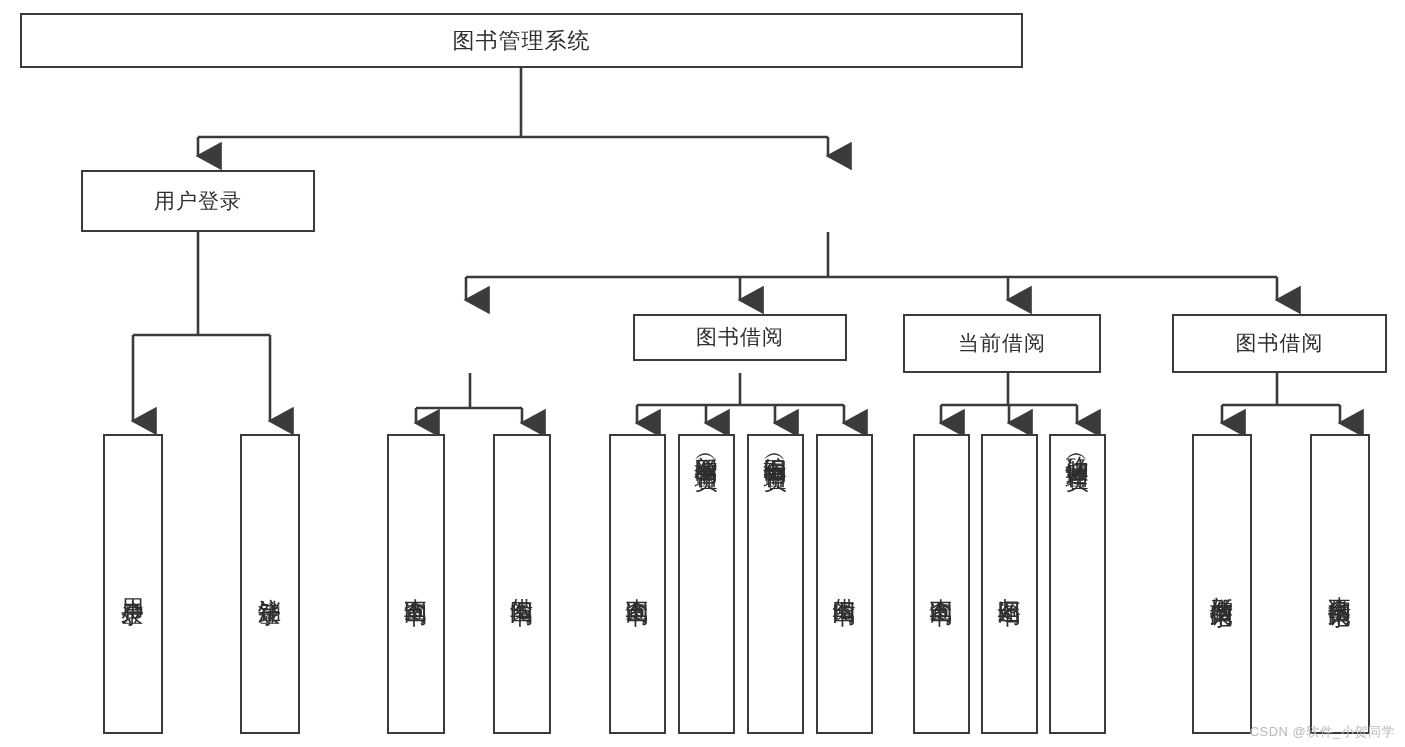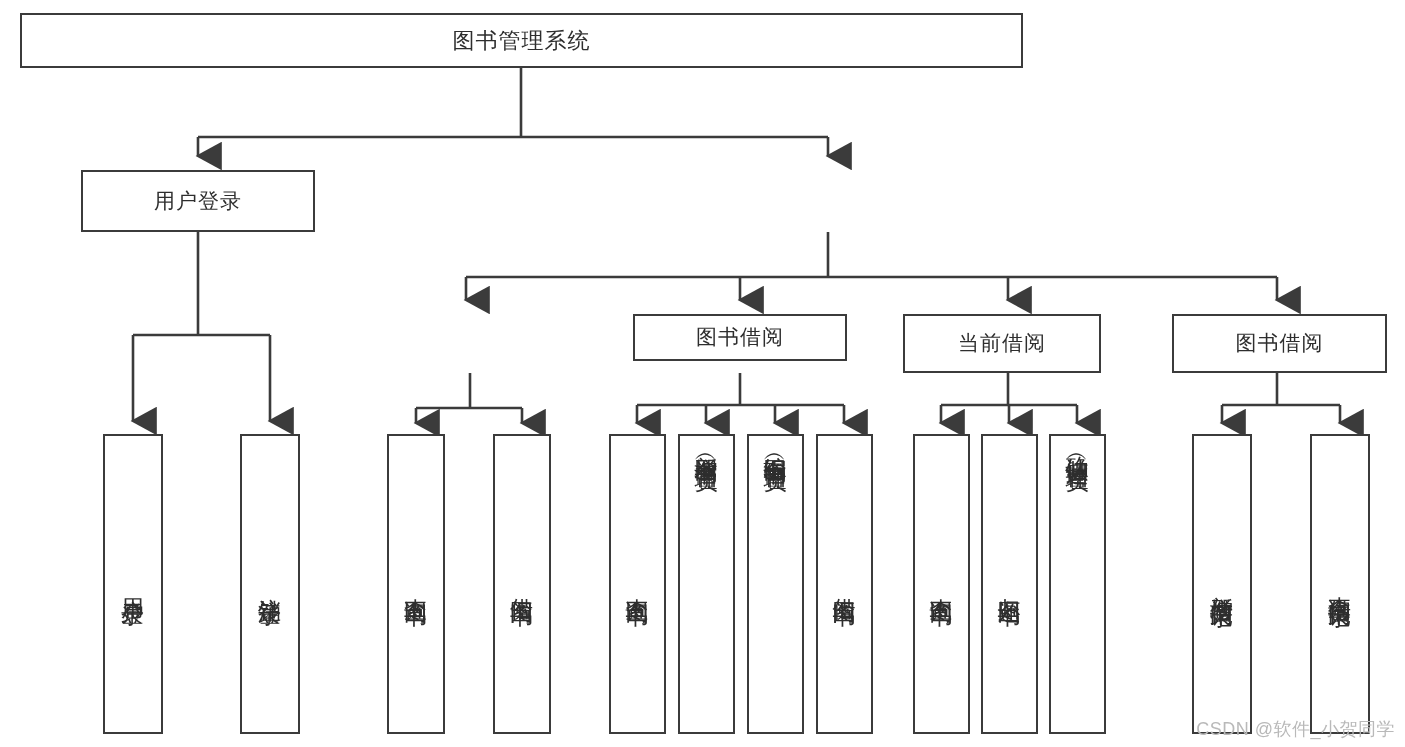--- a/index.html
+++ b/index.html
@@ -72,21 +72,21 @@
     padding-top: 2px;
   }
   .node.vert.mid-pad {
     align-items: center;
     padding-top: 0;
   }
   .watermark {
     position: absolute;
     right: 10px;
     bottom: 6px;
-    font-size: 18px;
+    font-size: 13px;
     color: #b9b9b9;
     letter-spacing: 0.5px;
     white-space: nowrap;
     z-index: 5;
     font-family: "Liberation Sans", "DejaVu Sans", sans-serif;
   }
 </style>
 </head>
 <body>
 

